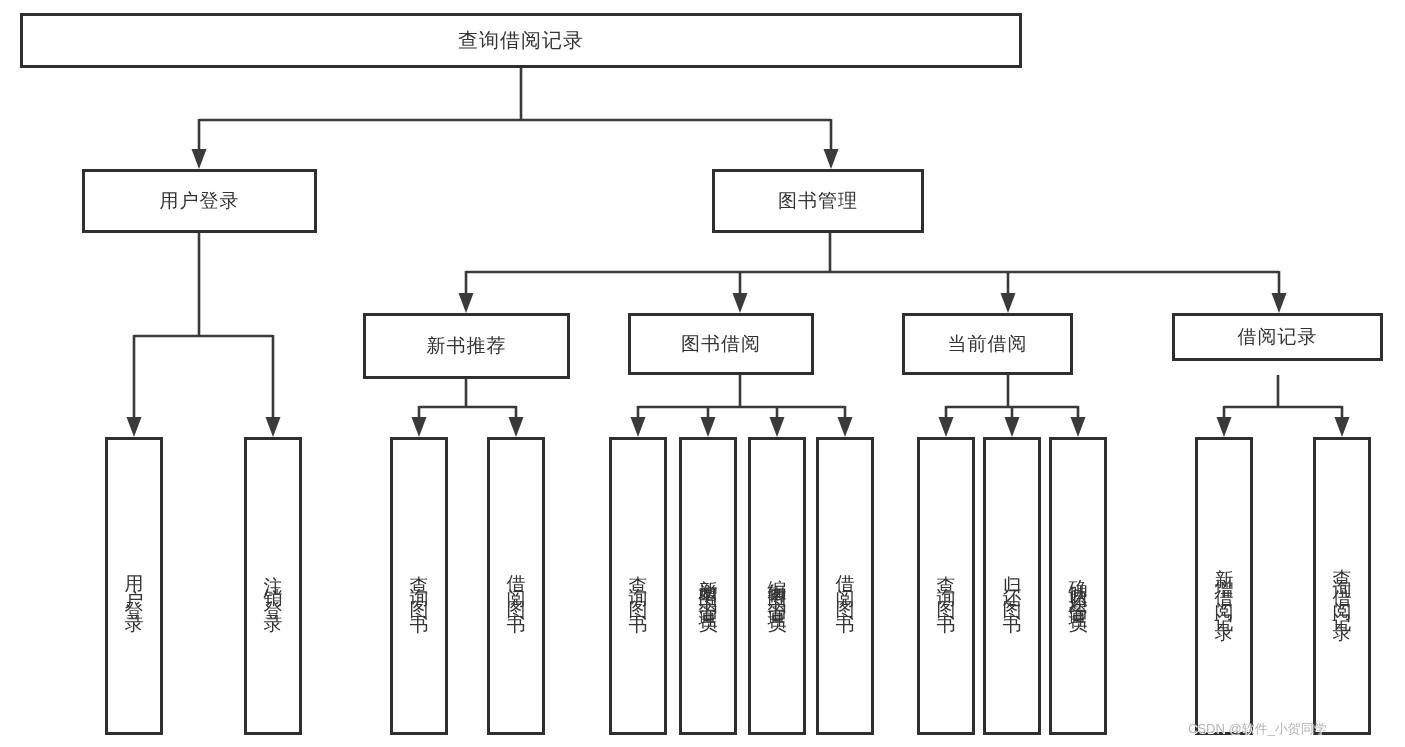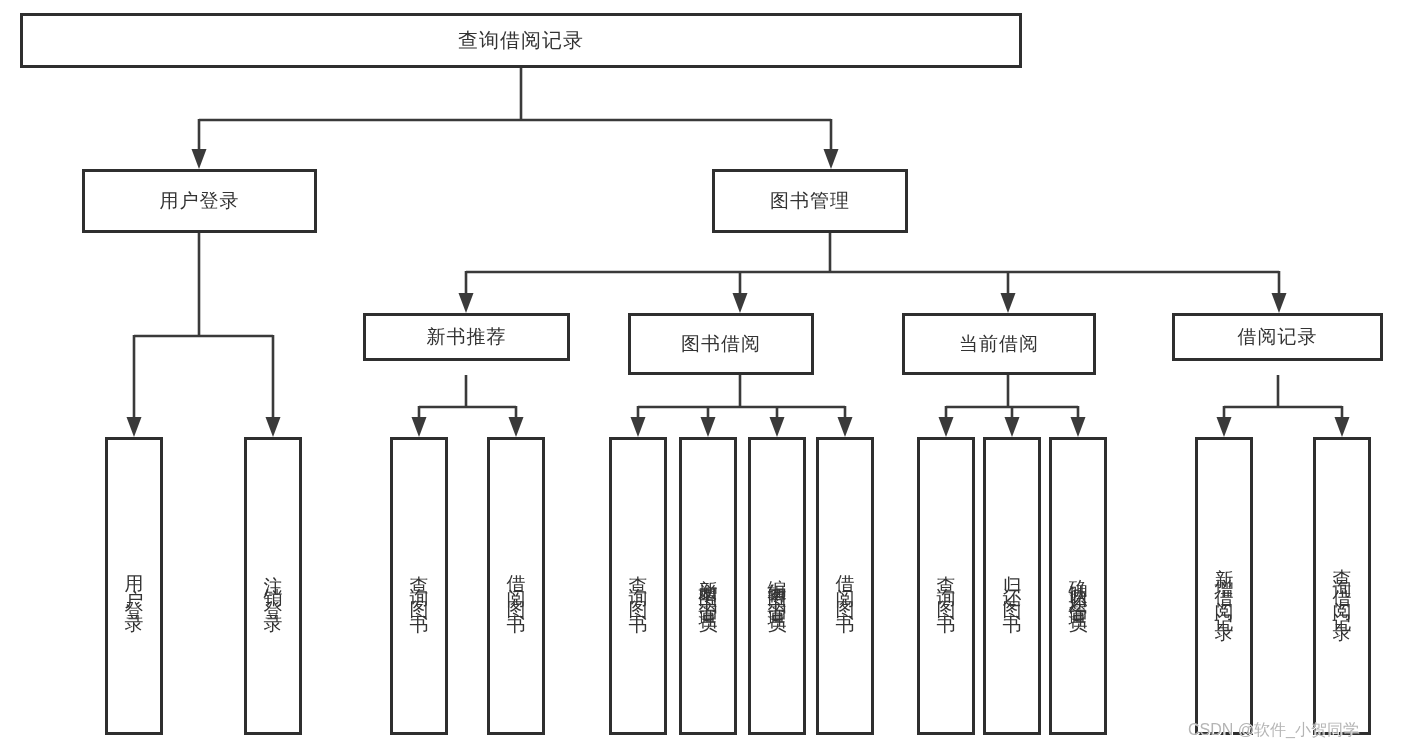--- a/index.html
+++ b/index.html
@@ -30,21 +30,21 @@
     text-orientation:mixed;
     font-size:19px;
   }
   .v4{letter-spacing:13px;}
   .v6{letter-spacing:11px;}
   .v9{letter-spacing:5px;}
   .watermark{
     position:absolute;
     z-index:3;
     left:1188px;top:720px;width:215px;
-    font-size:16px;
+    font-size:13px;
     color:var(--wm,#b5b5b5);
     text-shadow:1px 1px 0 #ffffff;
     white-space:nowrap;
   }
 </style>
 </head>
 <body>
 
 <div id="stage" style="--line: #3a3a3a; --border: #2f2f2f; --text: #333333; --wm: #b5b5b5;">
 
@@ -106,25 +106,25 @@
     <line x1="1224" y1="407" x2="1342" y2="407"></line>
     <line x1="1224" y1="406" x2="1224" y2="420"></line>
     <polygon points="1216.5,417 1231.5,417 1224,437"></polygon>
     <line x1="1342" y1="406" x2="1342" y2="420"></line>
     <polygon points="1334.5,417 1349.5,417 1342,437"></polygon>
   </svg>
 
   <div class="box hbox root" style="left:20px;top:13px;width:1002px;height:55px;">查询借阅记录</div>
 
   <div class="box hbox" style="left:82px;top:169px;width:235px;height:64px;">用户登录</div>
-  <div class="box hbox" style="left:712px;top:169px;width:196px;height:64px;">图书管理</div>
+  <div class="box hbox" style="left:712px;top:169px;width:212px;height:64px;">图书管理</div>
 
-  <div class="box hbox" style="left:363px;top:313px;width:207px;height:48px;">新书推荐</div>
+  <div class="box hbox" style="left:363px;top:313px;width:207px;height:66px;">新书推荐</div>
   <div class="box hbox" style="left:628px;top:313px;width:186px;height:62px;">图书借阅</div>
-  <div class="box hbox" style="left:902px;top:313px;width:194px;height:62px;">当前借阅</div>
+  <div class="box hbox" style="left:902px;top:313px;width:171px;height:62px;">当前借阅</div>
   <div class="box hbox" style="left:1172px;top:313px;width:211px;height:48px;">借阅记录</div>
 
   <div class="box vbox v4" style="left:105px;">用户登录</div>
   <div class="box vbox v4" style="left:244px;">注销登录</div>
 
   <div class="box vbox v4" style="left:390px;">查询图书</div>
   <div class="box vbox v4" style="left:487px;">借阅图书</div>
 
   <div class="box vbox v4" style="left:609px;">查询图书</div>
   <div class="box vbox v9" style="left:679px;">新增图书（管理员）</div>

